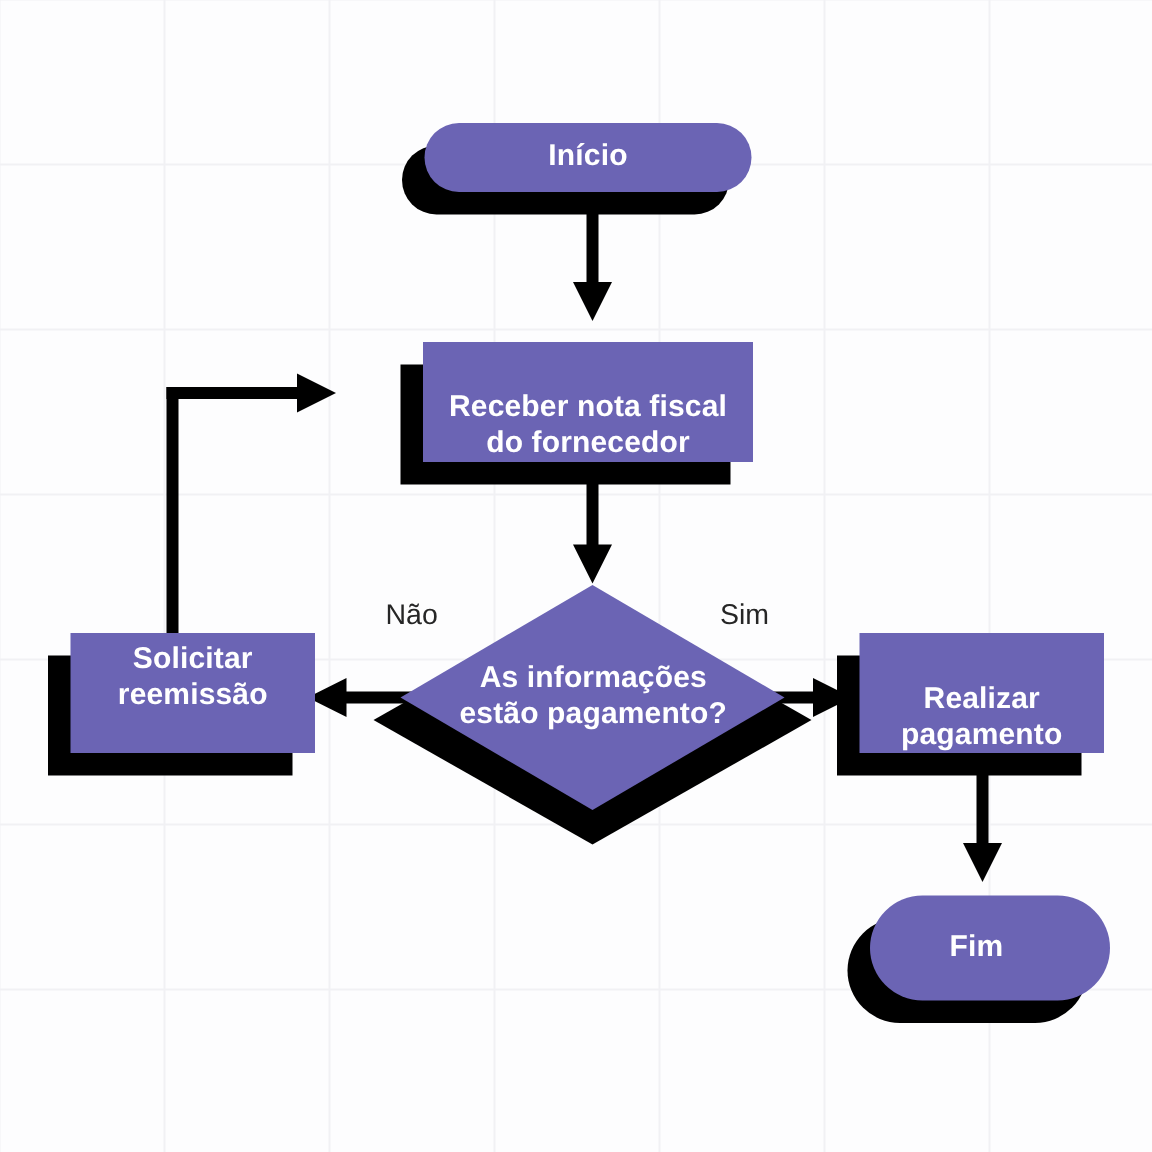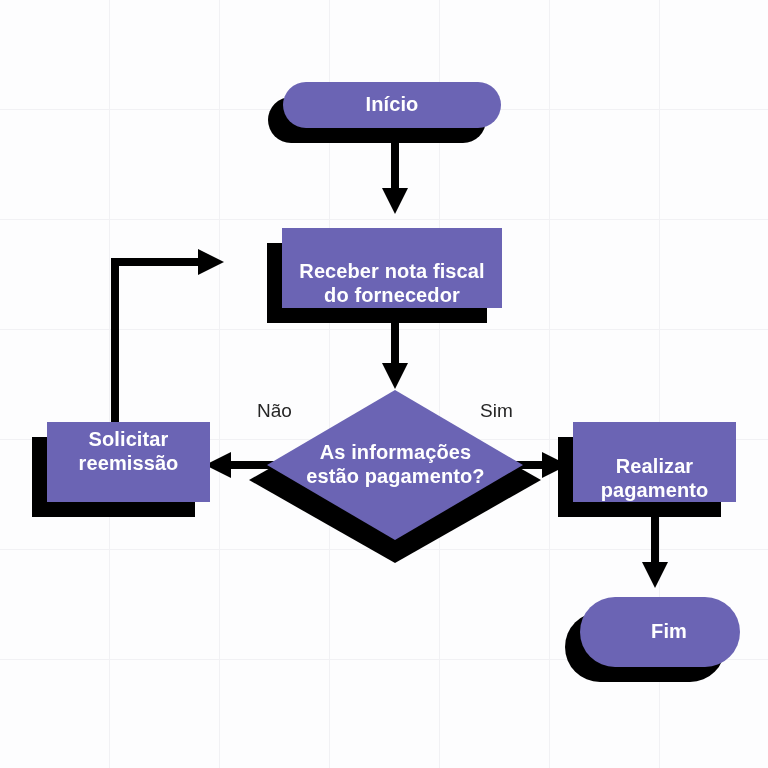--- a/index.html
+++ b/index.html
@@ -47,21 +47,21 @@
     font-size: 19px;
     font-weight: 400;
     line-height: 1;
     white-space: nowrap;
   }
   .lbl-inicio   { left: 283px; top: 82px;  width: 218px; height: 46px; font-size: 20px; }
   .lbl-receber  { left: 282px; top: 244px; width: 220px; height: 80px; font-size: 20px; }
   .lbl-decisao  { left: 268px; top: 420px; width: 255px; height: 90px; font-size: 20px; }
   .lbl-solicitar{ left: 47px;  top: 422px; width: 163px; height: 60px; font-size: 20px; }
   .lbl-realizar { left: 573px; top: 422px; width: 163px; height: 80px; font-size: 20px; margin-top: 17px; }
-  .lbl-fim      { left: 589px; top: 597px; width: 160px; height: 70px; font-size: 20px; }
+  .lbl-fim      { left: 571px; top: 597px; width: 160px; height: 70px; font-size: 20px; }
   .lbl-nao      { left: 257px; top: 401px; }
   .lbl-sim      { left: 480px; top: 401px; }
 </style>
 </head>
 <body>
 
 <div id="canvas">
 
   <svg id="flow-svg" viewBox="0 0 768 768">
 

